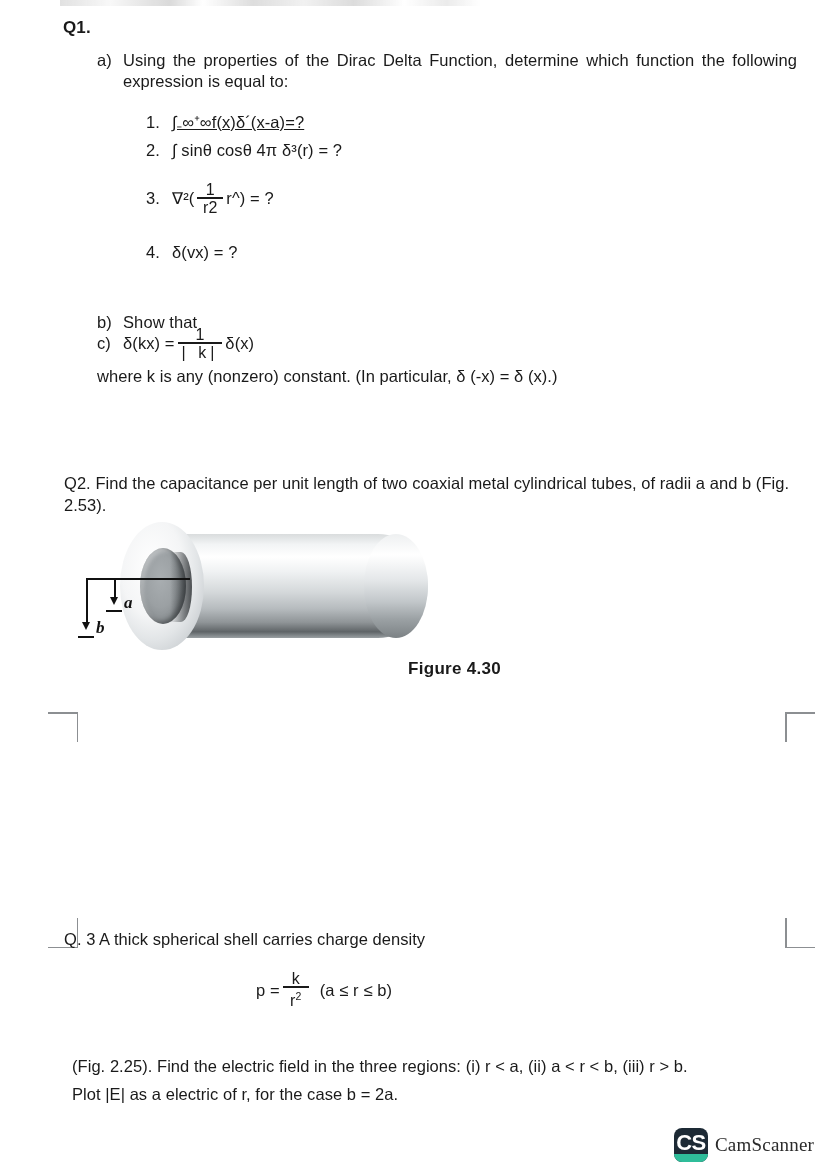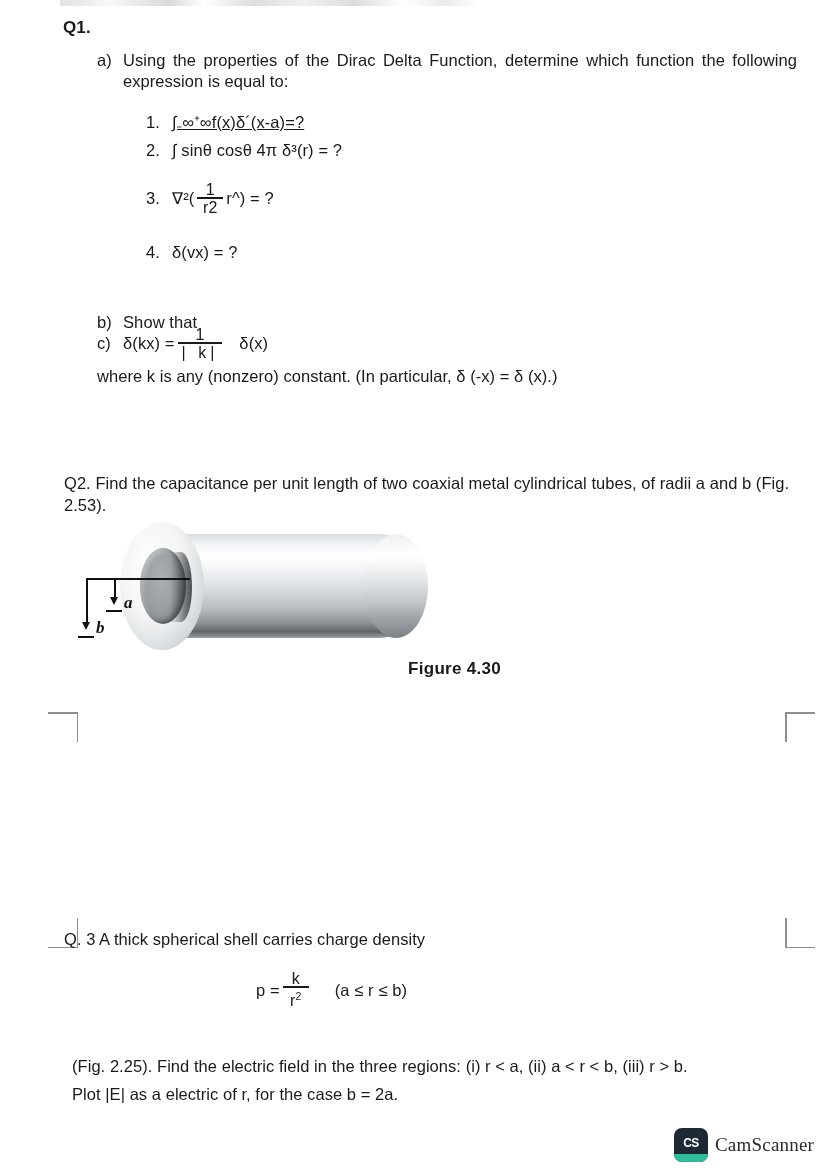--- a/index.html
+++ b/index.html
@@ -237,21 +237,21 @@
     height: 34px;
     border-radius: 8px;
     background: #1d2a35;
     overflow: hidden;
     display: flex;
     align-items: center;
     justify-content: center;
   }
   .cs-badge .cs-text {
     color: #ffffff;
-    font-size: 12px;
+    font-size: 22px;
     font-weight: 700;
     letter-spacing: -0.5px;
     font-family: "Liberation Sans", sans-serif;
     position: relative;
     top: -2px;
     z-index: 2;
   }
   .cs-badge .cs-strip {
     position: absolute;
     left: 0;
@@ -301,21 +301,21 @@
 
 <div class="item-row" style="left:97px; top:277px;margin-top:36px;">
   <span class="item-num">b)</span><span>Show that</span>
 </div>
 
 <div class="item-row" style="left:97px; top:328px;">
   <span class="item-num">c)</span><span>δ(kx) =</span><span class="frac wide">
     <span class="num">1</span>
     <span class="bar"></span>
     <span class="den spaced">| k|</span>
-  </span><span style="margin-left:14px;text-align:center;">δ(x)</span>
+  </span><span style="margin-left:0;text-align:center;">δ(x)</span>
 </div>
 
 <div class="para" style="left:97px; top:366px; width:710px;">where k is any (nonzero) constant. (In particular, δ (-x) = δ (x).)</div>
 
 <div class="para" style="left:64px; top:472px; width:736px; line-height:22px;">Q2. Find the capacitance per unit length of two coaxial metal cylindrical tubes, of radii a and b (Fig. 2.53).</div>
 
 <div class="figure-wrap">
   <div class="cyl-body"></div>
   <div class="cyl-cap"></div>
   <div class="cyl-flange"></div>
@@ -354,21 +354,21 @@
     <i class="v"></i>
 </div>
 
 <div class="para" style="left:64px; top:929px; width:700px;">Q. 3 A thick spherical shell carries charge density</div>
 
 <div class="item-row" style="left:256px; top:972px;">
   <span>p =</span><span class="frac">
     <span class="num">k</span>
     <span class="bar"></span>
     <span class="den"><span>r</span><sup class="sm">2</sup></span>
-  </span><span style="margin-left:23px;">(a ≤ r ≤ b)</span>
+  </span><span style="margin-left:8px;">(a ≤ r ≤ b)</span>
 </div>
 
 <div class="para" style="left:72px; top:1056px; width:730px;">(Fig. 2.25). Find the electric field in the three regions: (i) r &lt; a, (ii) a &lt; r &lt; b, (iii) r &gt; b.</div>
 
 <div class="para" style="left:72px; top:1084px; width:730px;">Plot |E| as a electric of r, for the case b = 2a.</div>
 
 <div class="cs-wrap">
   <div class="cs-badge">
     <span class="cs-text">CS</span>
     <span class="cs-strip"></span>

